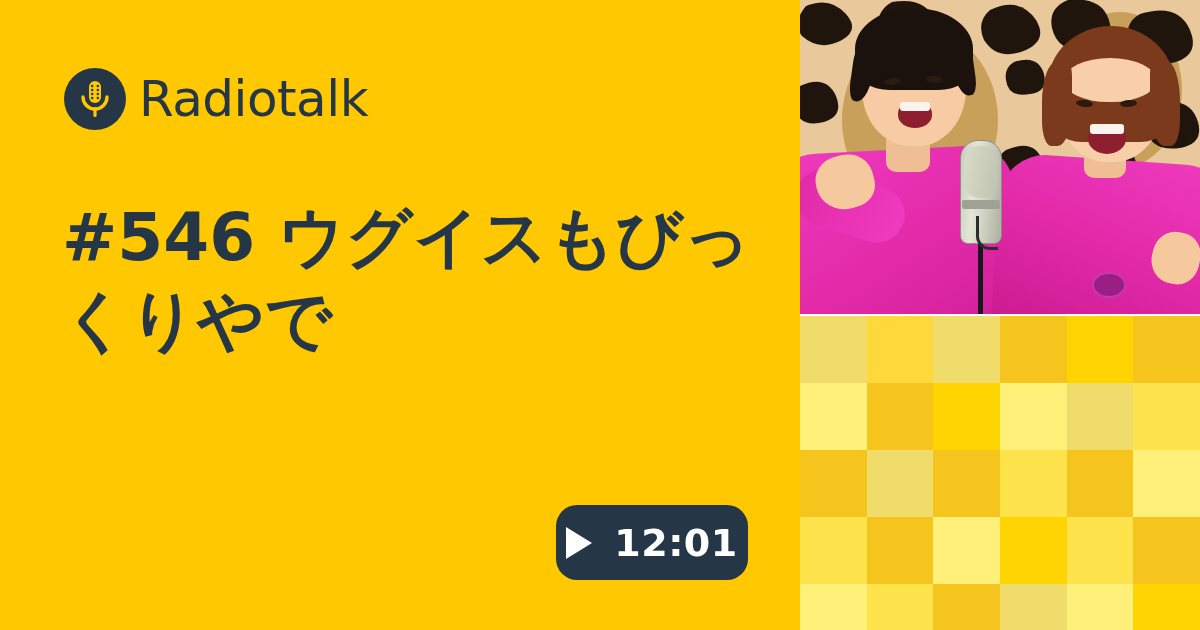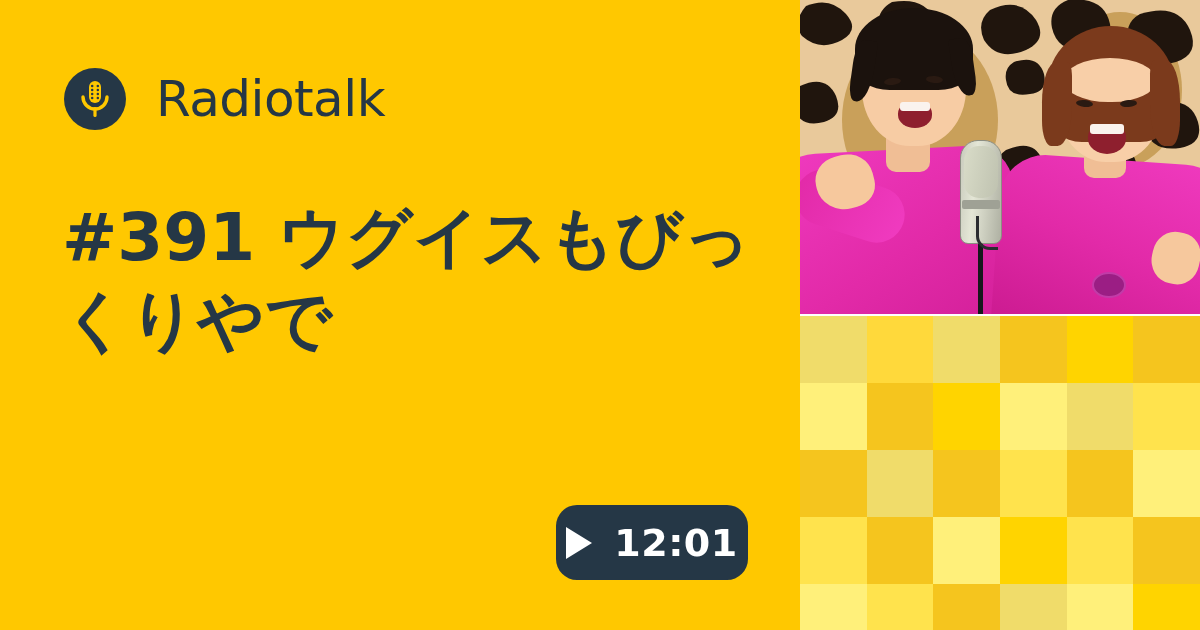--- a/index.html
+++ b/index.html
@@ -12,21 +12,21 @@
 
   
   .left-panel{
     position:absolute; left:0; top:0; width:800px; height:630px;
     background:#FFC800;
   }
 
   
   .brand{
     position:absolute; left:64px; top:68px;
-    display:flex; align-items:center; gap:30px;
+    display:flex; align-items:center; gap:13px;
   }
   .brand-mark{
     width:62px; height:62px; border-radius:50%;
     background:#253746;
     display:flex; align-items:center; justify-content:center;
     flex:0 0 auto;
   }
   .brand-mark svg{ display:block; }
   .brand-name{
     font-size:50px; font-weight:400; letter-spacing:-0.5px;
@@ -232,21 +232,21 @@
         <circle cx="19.8" cy="15" r="1.25" fill="#253746"></circle>
         <circle cx="14.2" cy="19" r="1.25" fill="#253746"></circle>
         <circle cx="19.8" cy="19" r="1.25" fill="#253746"></circle>
         <path d="M5 18 a12 12 0 0 0 24 0" fill="none" stroke="#FFC800" stroke-width="3.4" stroke-linecap="round"></path>
         <rect x="15.4" y="28" width="3.2" height="10" rx="1.6" fill="#FFC800"></rect>
       </svg>
     </span>
     <span class="brand-name" style="color: rgb(37, 55, 70);">Radiotalk</span>
   </div>
 
-  <div class="episode-title" style="color: rgb(37, 55, 70);">#391 ウグイスもびっくりやで</div>
+  <div class="episode-title" style="color: rgb(37, 55, 70);">#546 ウグイスもびっくりやで</div>
 
   <div class="duration-badge" style="background: rgb(37, 55, 70);">
     <span class="play-triangle"></span>
     <span class="duration-text" style="color: rgb(255, 255, 255);">12:01</span>
   </div>
 
 </div>
 
 <div class="right-panel" style="background: rgb(255, 255, 255);">
 

